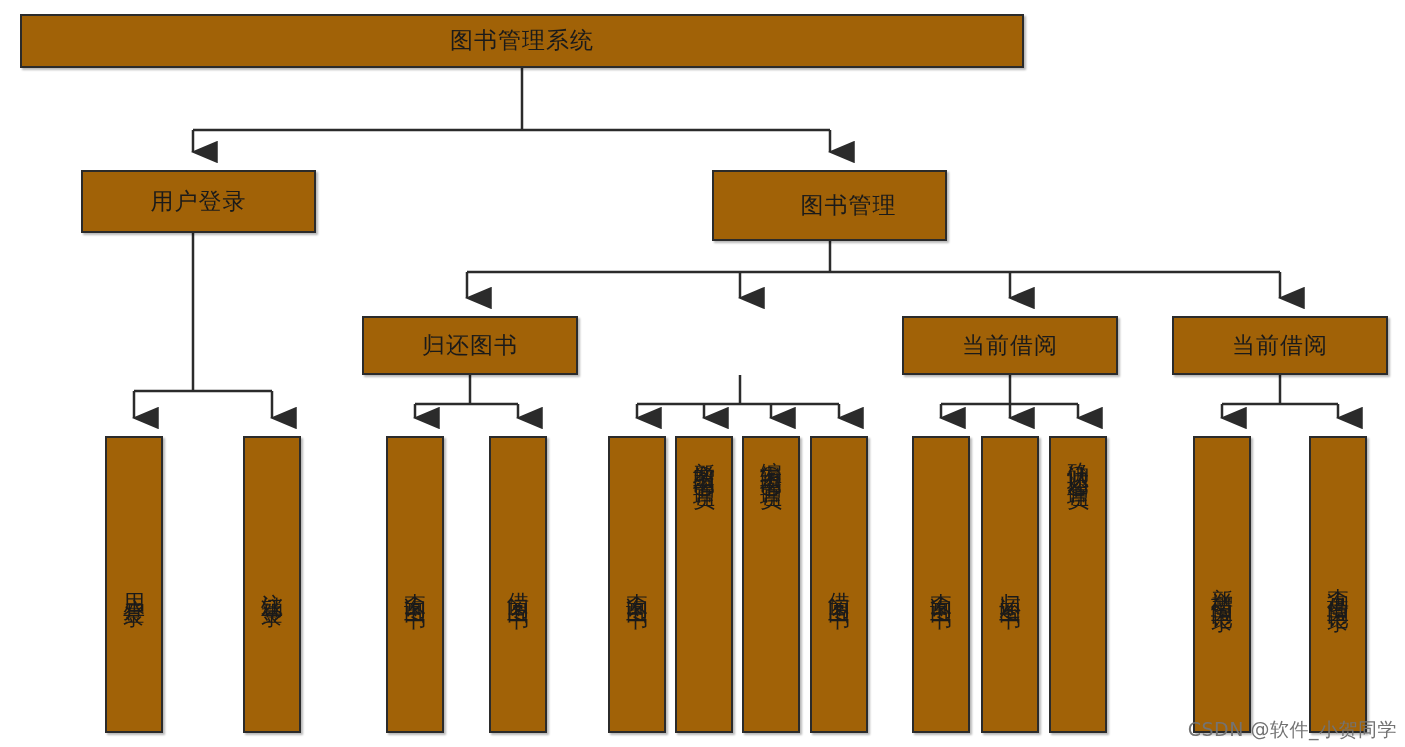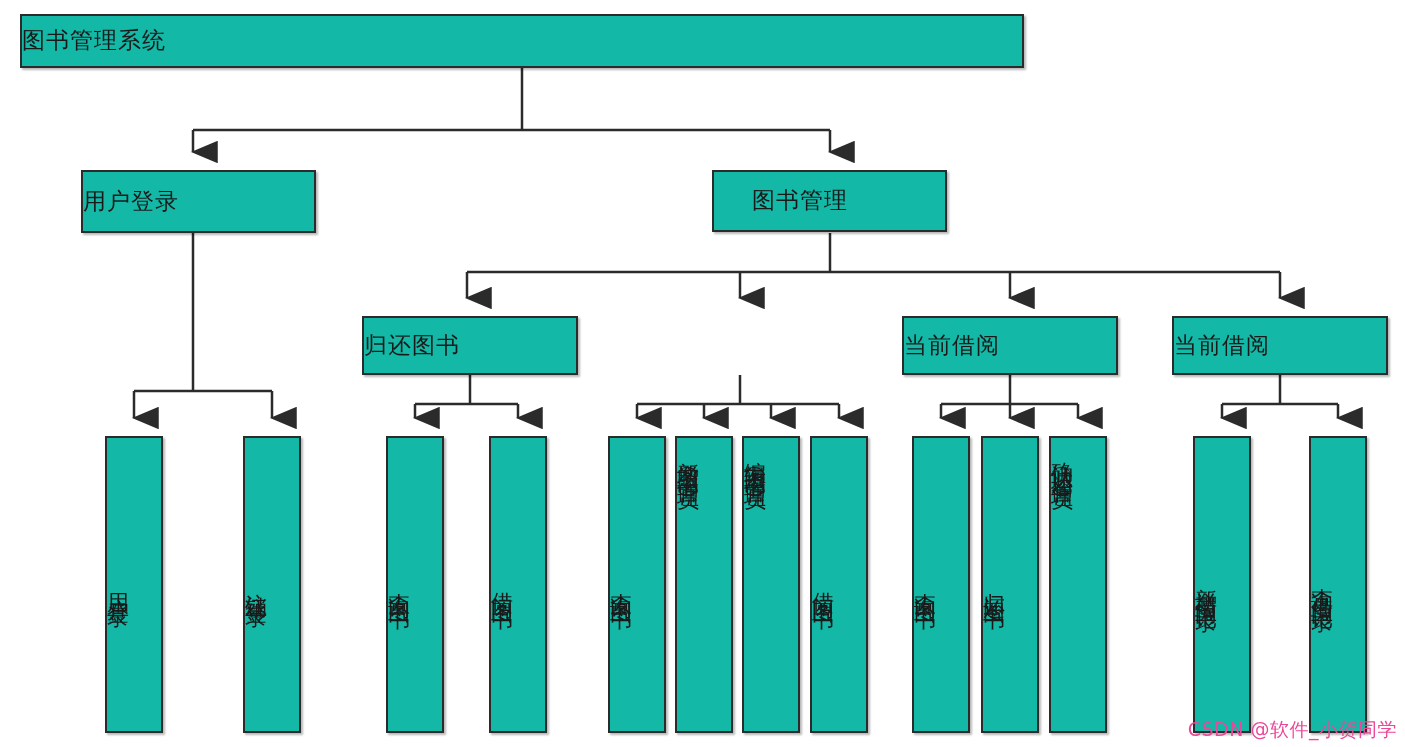--- a/index.html
+++ b/index.html
@@ -22,26 +22,26 @@
     position: absolute;
     left: 0;
     top: 0;
     width: 1405px;
     height: 747px;
     pointer-events: none;
   }
   .node {
     position: absolute;
     box-sizing: border-box;
-    background: #14b8a6;
+    background: #a16207;
     border: 2px solid #2b2b2b;
     box-shadow: 2px 2px 2px rgba(0,0,0,0.28);
     display: flex;
     align-items: center;
-    justify-content: flex-start;
+    justify-content: center;
     color: #1a1a1a;
     z-index: 2;
   }
   .node .label {
     display: block;
     text-align: center;
     line-height: 1.18;
     white-space: nowrap;
   }
   
@@ -71,21 +71,21 @@
   }
   .node.v.centered {
     align-items: center;
     padding-top: 0;
   }
   #watermark {
     position: absolute;
     right: 8px;
     bottom: 4px;
     font-size: 19px;
-    color: #ec4899;
+    color: #737373;
     letter-spacing: 0.5px;
     z-index: 5;
     white-space: nowrap;
   }
 </style>
 </head>
 <body>
 
 <div id="diagram">
 
@@ -140,21 +140,21 @@
   </svg>
 
   <div class="node root h" style="left:20px; top:14px; width:1004px; height:54px;">
     <span class="label">图书管理系统</span>
   </div>
 
   <div class="node h" style="left:81px; top:170px; width:235px; height:63px;">
     <span class="label">用户登录</span>
   </div>
 
-  <div class="node h" style="left:712px; top:170px; width:235px; height:62px;padding-left:38px;">
+  <div class="node h" style="left:712px; top:170px; width:235px; height:71px;padding-left:38px;">
     <span class="label">图书管理</span>
   </div>
 
   <div class="node h" style="left:362px; top:316px; width:216px; height:59px;">
     <span class="label">归还图书</span>
   </div>
 
 
   <div class="node h" style="left:902px; top:316px; width:216px; height:59px;">
     <span class="label">当前借阅</span>

